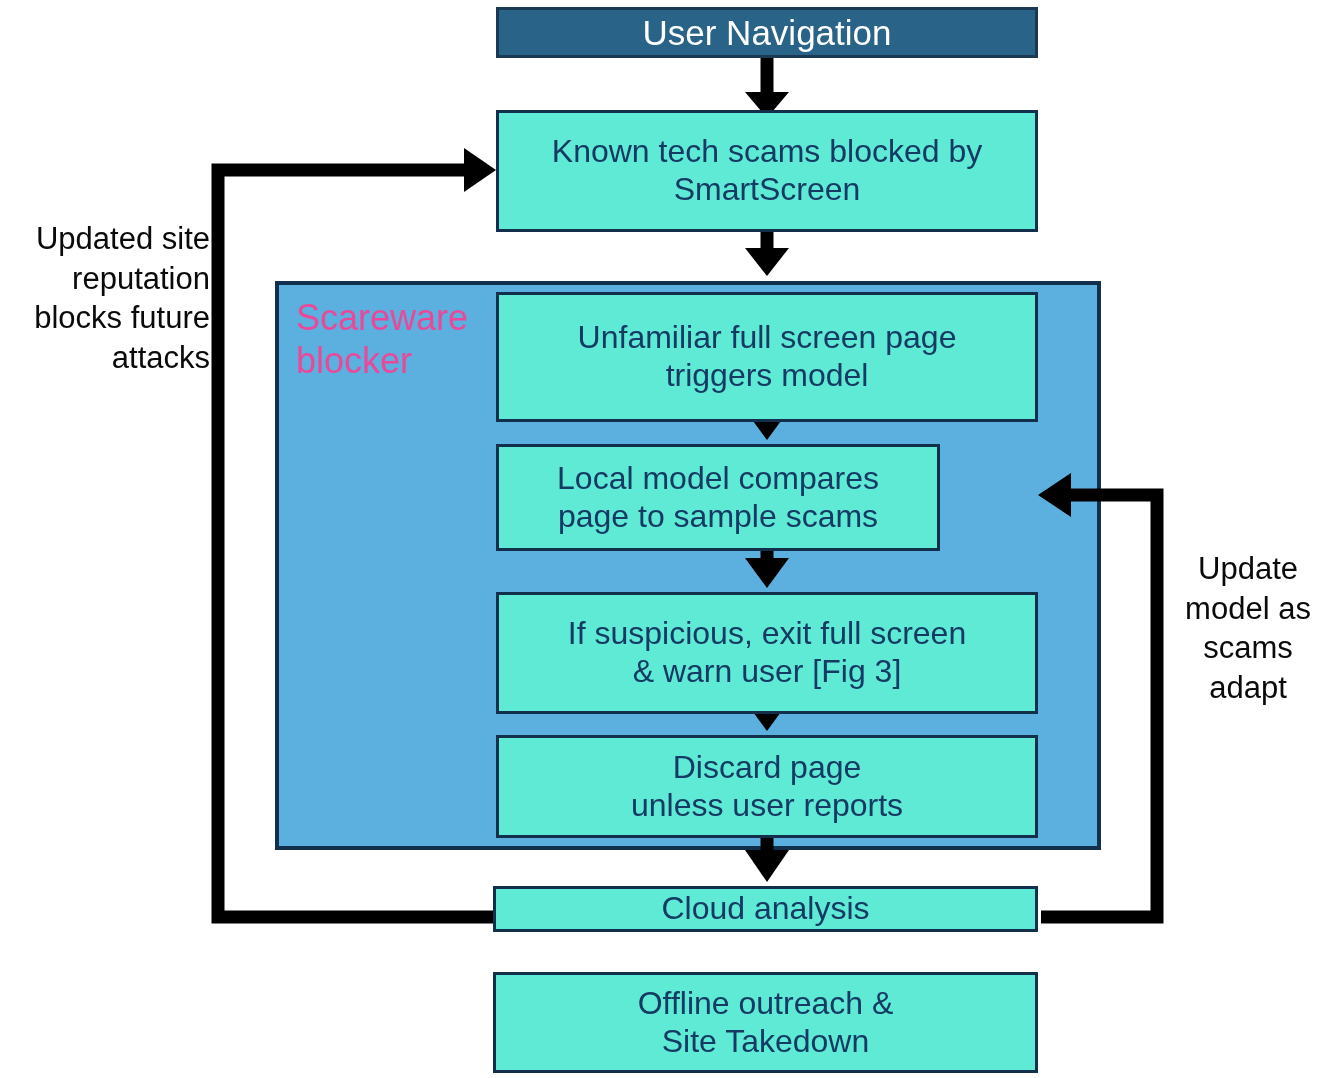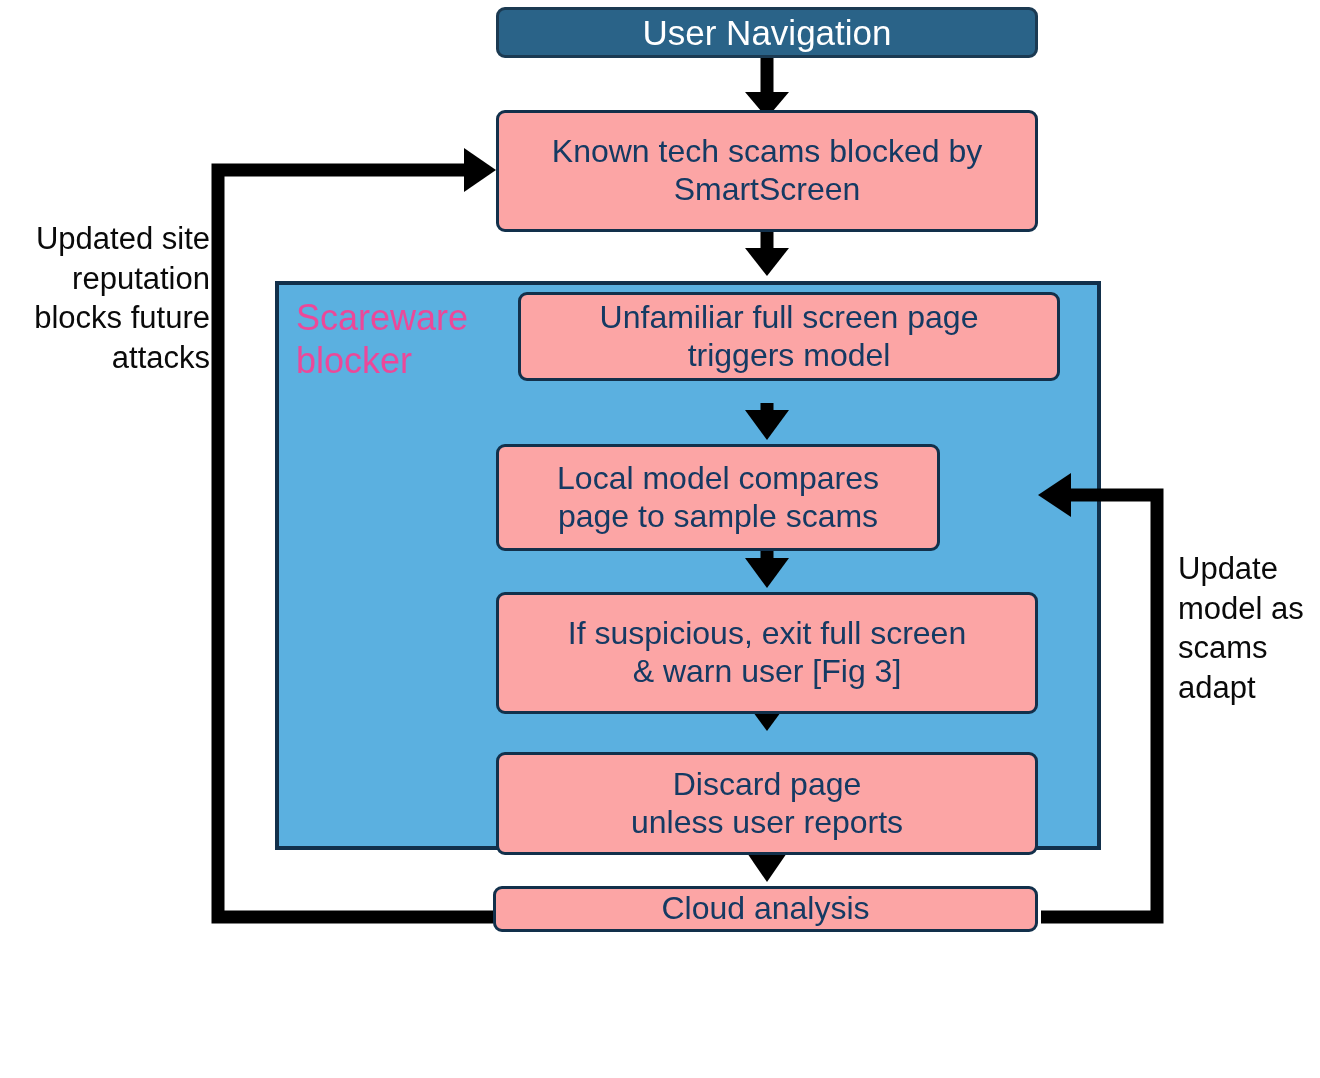--- a/index.html
+++ b/index.html
@@ -29,30 +29,29 @@
   }
   .node {
     position: absolute;
     box-sizing: border-box;
     display: flex;
     align-items: center;
     justify-content: center;
     text-align: center;
     line-height: 1.18;
     white-space: pre-line;
-    border-radius: 9px;
   }
   .node-dark {
     background: #2a6388;
     border: 3px solid #1b3a52;
     color: #ffffff;
     font-size: 35px;
   }
   .node-light {
-    background: #fca5a5;
+    background: #5eead4;
     border: 3px solid #12304b;
     color: #153a63;
     font-size: 32px;
   }
   .group-box {
     position: absolute;
     box-sizing: border-box;
     background: #5bb0e0;
     border: 4px solid #12304b;
   }
@@ -126,38 +125,40 @@
       <path d="M1041,917 L1157,917 L1157,495 L1065,495" fill="none" stroke="#000000" stroke-width="13" stroke-linejoin="miter"></path>
       <path d="M1071,473 L1071,517 L1038,495 Z" fill="#000000"></path>
     </g>
   </svg>
 
   <div class="node node-dark" style="left:496px; top:7px; width:542px; height:51px;">User Navigation</div>
 
   <div class="node node-light" style="left:496px; top:110px; width:542px; height:122px;">Known tech scams blocked by
 SmartScreen</div>
 
-  <div class="node node-light" style="left:518px; top:292px; width:542px; height:89px;">Unfamiliar full screen page
+  <div class="node node-light" style="left:496px; top:292px; width:542px; height:130px;">Unfamiliar full screen page
 triggers model</div>
 
   <div class="node node-light" style="left:496px; top:444px; width:444px; height:107px;">Local model compares
 page to sample scams</div>
 
   <div class="node node-light" style="left:496px; top:592px; width:542px; height:122px;">If suspicious, exit full screen
 &amp; warn user [Fig 3]</div>
 
-  <div class="node node-light" style="left:496px; top:735px; width:542px; height:103px;margin-top:17px;">Discard page
+  <div class="node node-light" style="left:496px; top:735px; width:542px; height:103px;">Discard page
 unless user reports</div>
 
   <div class="node node-light" style="left:493px; top:886px; width:545px; height:46px;">Cloud analysis</div>
 
+  <div class="node node-light" style="left:493px; top:972px; width:545px; height:101px;">Offline outreach &amp;
+Site Takedown</div>
 
   <div class="annotation annot-left" style="left:5px; top:175px; width:205px;">Updated site
 reputation
 blocks future
 attacks</div>
 
-  <div class="annotation annot-right" style="left:1178px; top:505px; width:140px;">Update
+  <div class="annotation annot-right" style="left:1178px; top:505px; width:140px;text-align:center;">Update
 model as
 scams
 adapt</div>
 
 </div>
 
 </body></html>

